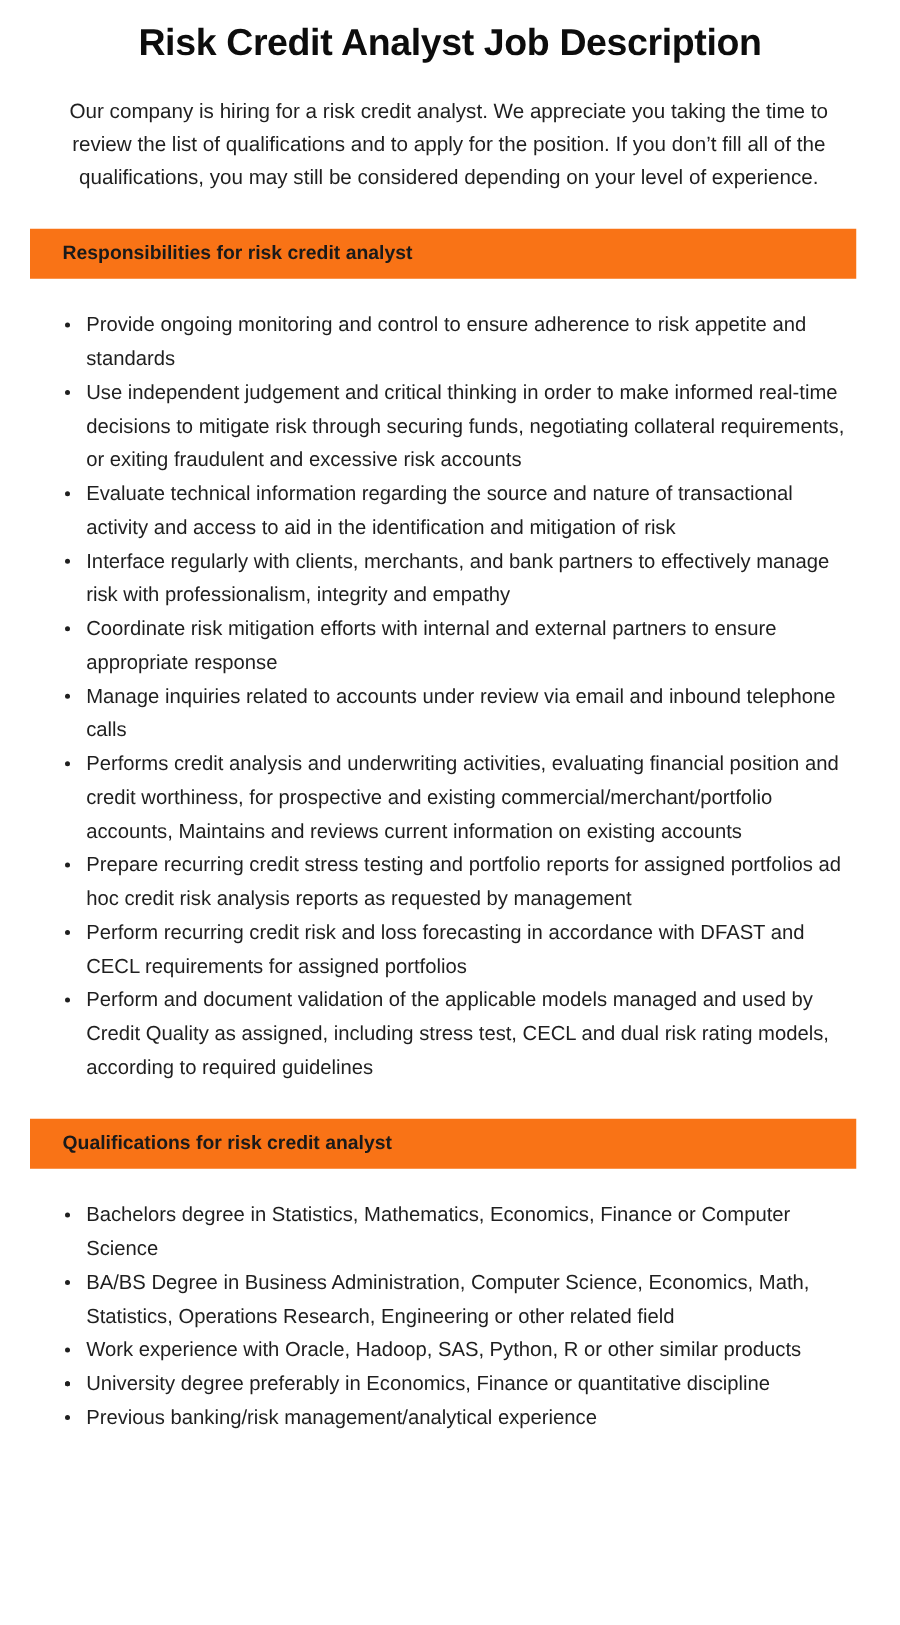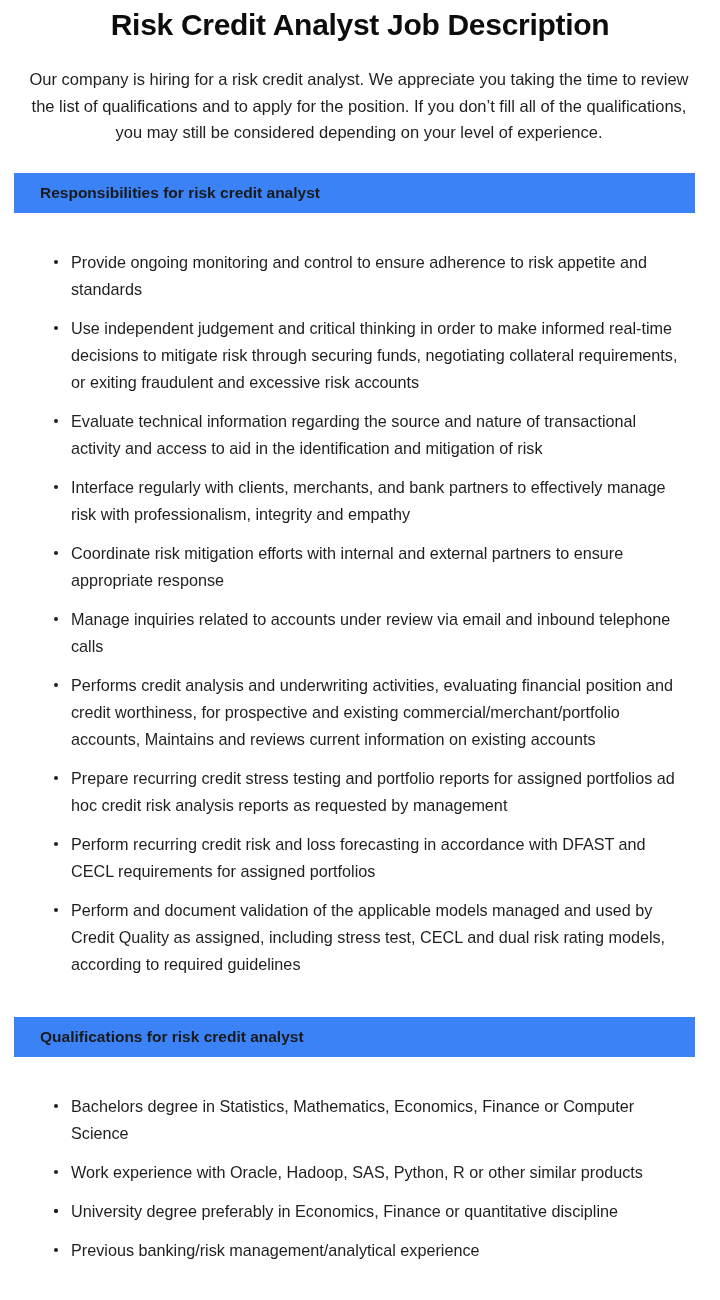--- a/index.html
+++ b/index.html
@@ -10,21 +10,21 @@
   body {
     width: 720px;
     min-height: 1300px;
     font-family: "Liberation Sans", "DejaVu Sans", sans-serif;
     color: #1a1a1a;
     -webkit-font-smoothing: antialiased;
   }
   .page {
     width: 720px;
     box-sizing: border-box;
-    padding: 0;
+    padding: 10px;
     position: relative;
   }
   .doc-title {
     font-size: 30px;
     font-weight: bold;
     text-align: center;
     letter-spacing: -0.3px;
     color: #0d0d0d;
     margin: 0;
     padding: 6px 20px 0 20px;
@@ -36,21 +36,21 @@
     color: #1f1f1f;
     margin: 0;
     padding: 22px 27px 0 25px;
     text-align: center;
   }
   .section {
     margin: 0;
     padding: 0;
   }
   .section-header {
-    background: #3b82f6;
+    background: #f97316;
     margin: 0 25px 0 14px;
     padding: 9px 0 10px 26px;
     box-sizing: border-box;
   }
   .section-header-text {
     font-size: 15.5px;
     font-weight: bold;
     color: #1a1a1a;
     line-height: 21px;
     display: block;
@@ -64,21 +64,21 @@
   ul.bullets {
     list-style: none;
     margin: 0;
     padding: 0 27px 0 0;
   }
   ul.bullets li {
     position: relative;
     font-size: 16.2px;
     line-height: 27px;
     color: #1f1f1f;
-    margin: 12px;
+    margin: 0;
     padding: 0 0 0 59px;
   }
   ul.bullets li .bullet-dot {
     position: absolute;
     left: 42px;
     top: 11px;
     width: 4px;
     height: 4px;
     background: #1f1f1f;
     border-radius: 50%;
@@ -118,20 +118,21 @@
         </ul>
       </div>
       <div class="section">
         <div class="section-spacer-top"></div>
         <div class="section-header">
           <span class="section-header-text">Qualifications for risk credit analyst</span>
         </div>
         <div class="section-spacer-bottom"></div>
         <ul class="bullets">
           <li><span class="bullet-dot"></span><span>Bachelors degree in Statistics, Mathematics, Economics, Finance or Computer Science</span></li>
+          <li><span class="bullet-dot"></span><span>BA/BS Degree in Business Administration, Computer Science, Economics, Math, Statistics, Operations Research, Engineering or other related field</span></li>
           <li><span class="bullet-dot"></span><span>Work experience with Oracle, Hadoop, SAS, Python, R or other similar products</span></li>
           <li><span class="bullet-dot"></span></li>
           <li><span class="bullet-dot"></span><span>University degree preferably in Economics, Finance or quantitative discipline</span></li>
           <li><span class="bullet-dot"></span><span>Previous banking/risk management/analytical experience</span></li>
         </ul>
       </div>
     </div>
 
   <div class="tail-space"></div>
 

